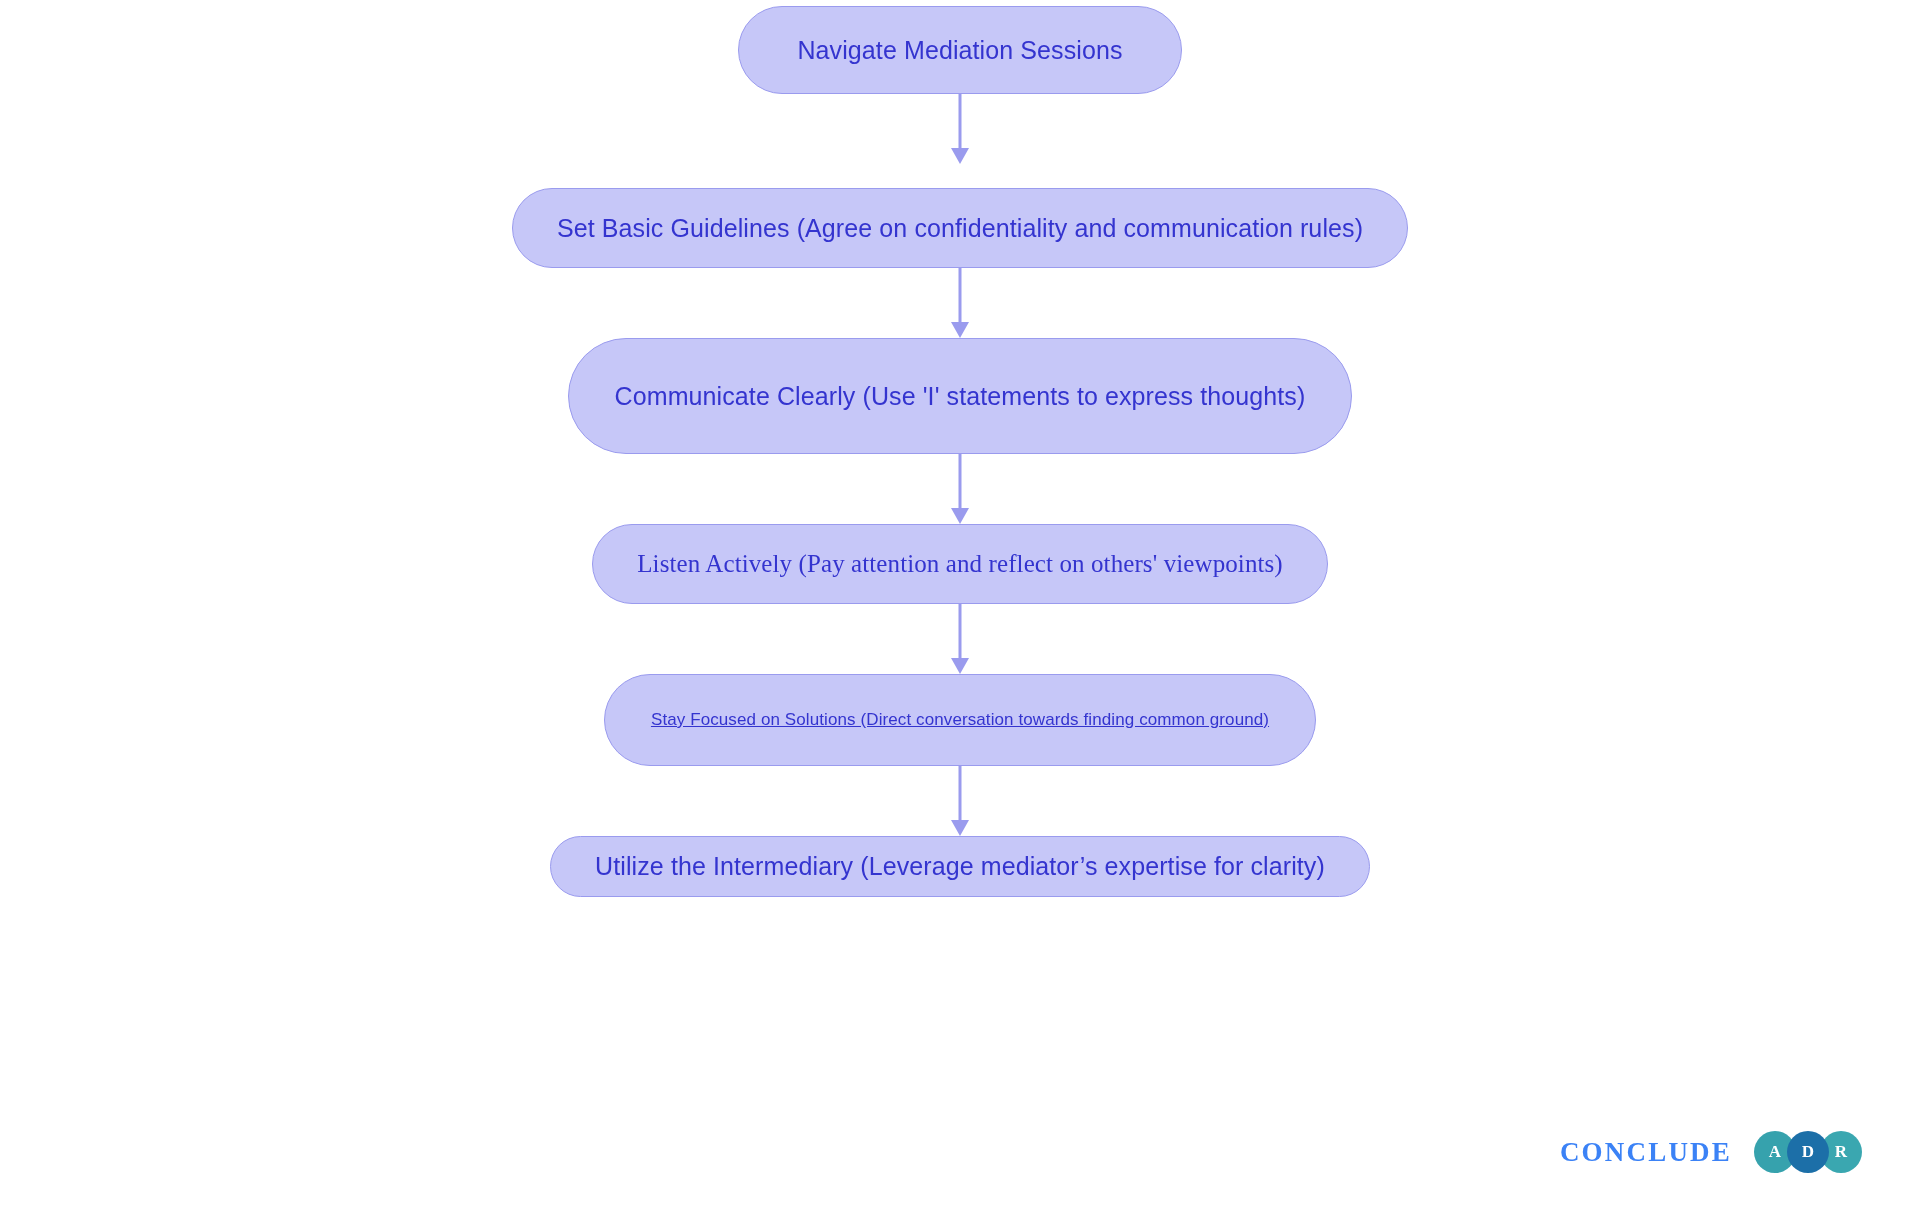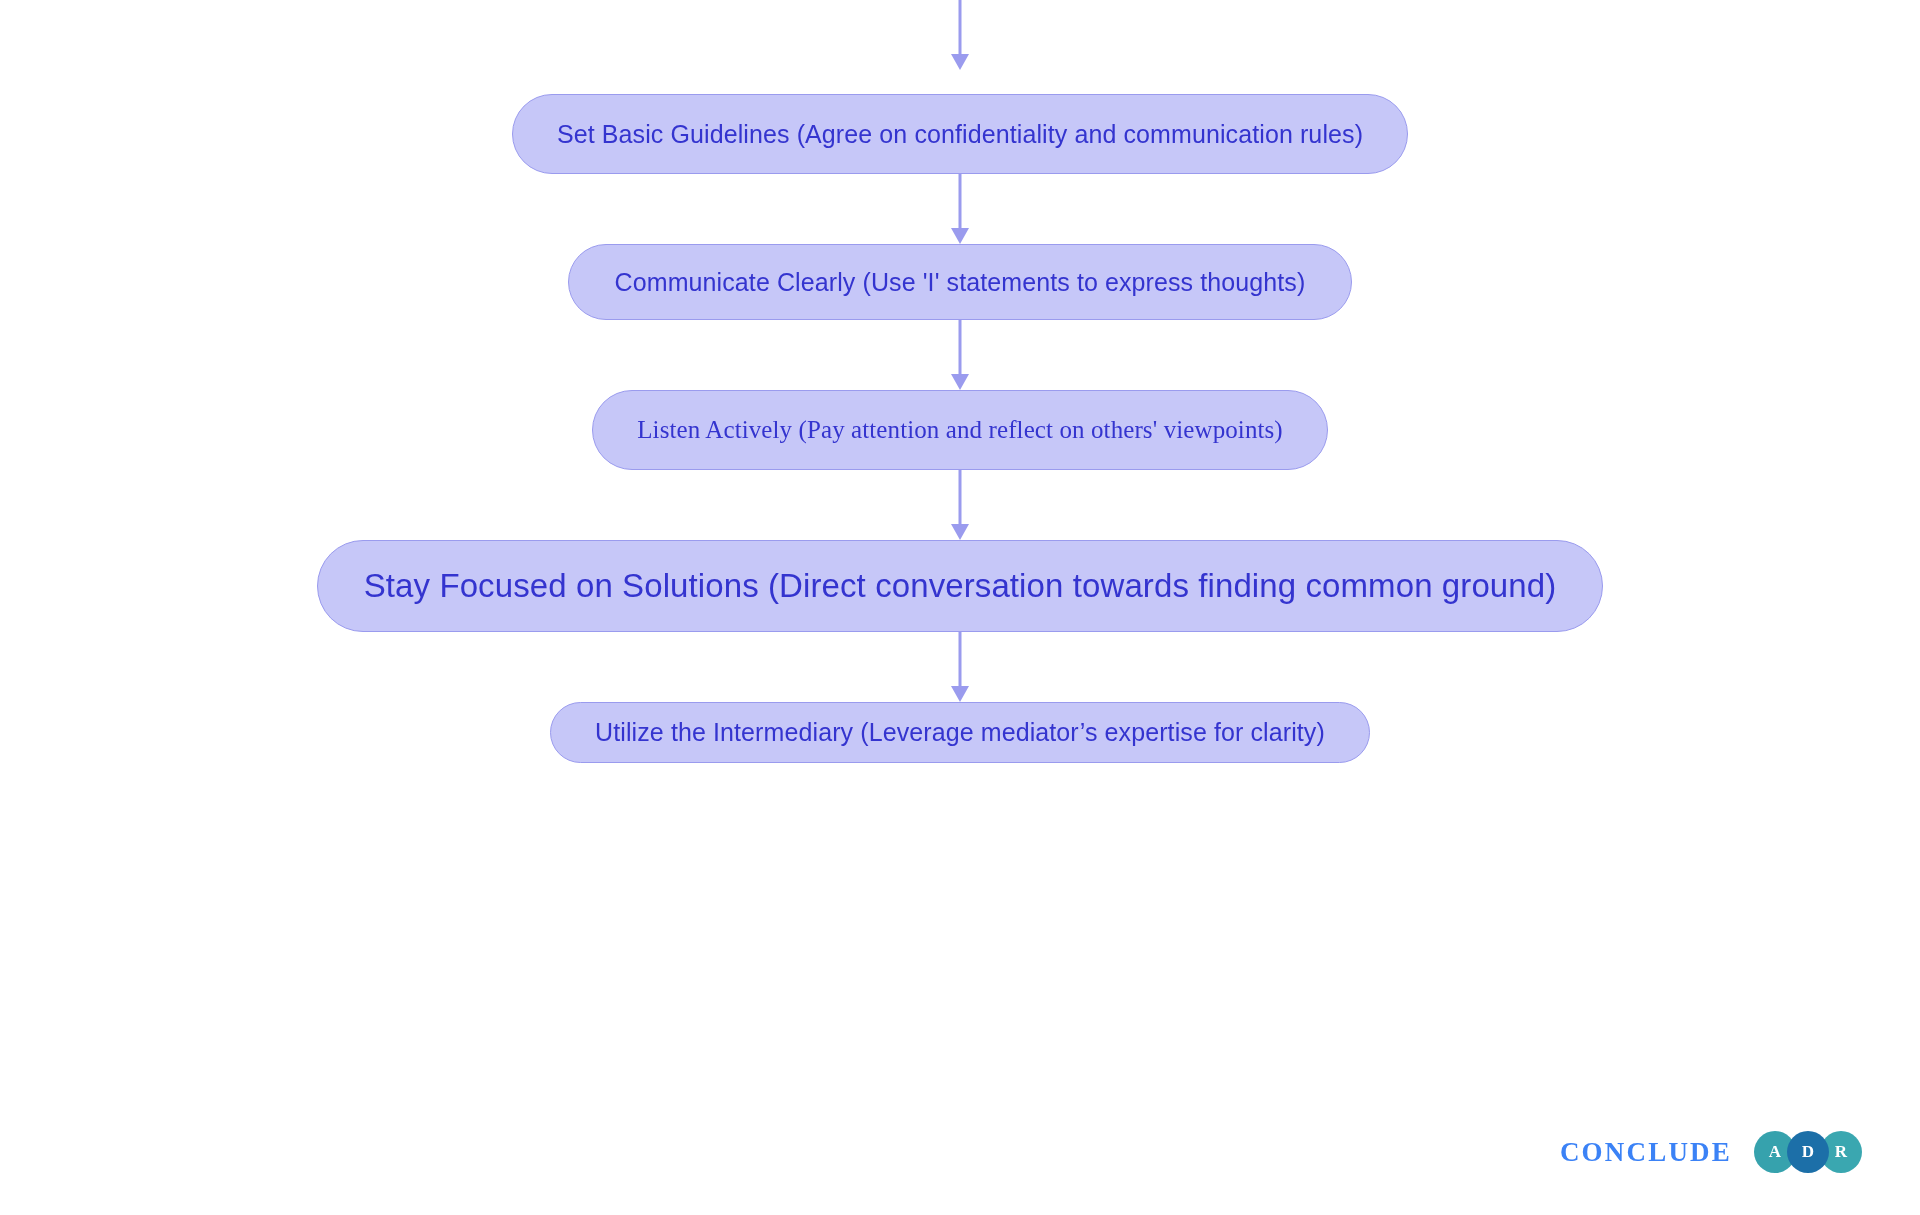--- a/index.html
+++ b/index.html
@@ -45,23 +45,23 @@
     align-items: center;
     justify-content: center;
     text-align: center;
     white-space: nowrap;
     letter-spacing: 0.1px;
     font-weight: 400;
   }
 
   .node-0 { margin-top: 6px; height: 88px; padding: 0 58px; font-size: 25px; }
   .node-1 { height: 80px; padding: 0 44px; font-size: 25px; margin-top: 24px; }
-  .node-2 { height: 76px; padding: 0 46px; font-size: 25px; }
+  .node-2 { height: 116px; padding: 0 46px; font-size: 25px; }
   .node-3 { height: 80px; padding: 0 44px; font-size: 25px; font-family: Liberation Serif, serif; }
-  .node-4 { height: 92px; padding: 16px 46px; font-size: 33px; }
+  .node-4 { height: 92px; padding: 16px 46px; font-size: 17px; text-decoration: underline; }
   .node-5 { height: 61px; padding: 0 44px; font-size: 25px; }
 
   .connector {
     width: 8px;
     height: 70px;
     position: relative;
     display: flex;
     justify-content: center;
   }
   .connector .line {
@@ -121,20 +121,23 @@
   .brand-circle.c-d { background: #1c6fa8; margin-left: -9px; z-index: 2; }
   .brand-circle.c-r { background: #3aa7b0; margin-left: -9px; }
 </style>
 </head>
 <body>
 
 <div id="flow-canvas">
 
   <div class="flow-column">
 
+    <div class="node node-0">
+      <span>Navigate Mediation Sessions</span>
+    </div>
 
     <div class="connector">
       <span class="line"></span>
       <span class="head"></span>
     </div>
 
     <div class="node node-1">
       <span>Set Basic Guidelines (Agree on confidentiality and communication rules)</span>
     </div>
 

